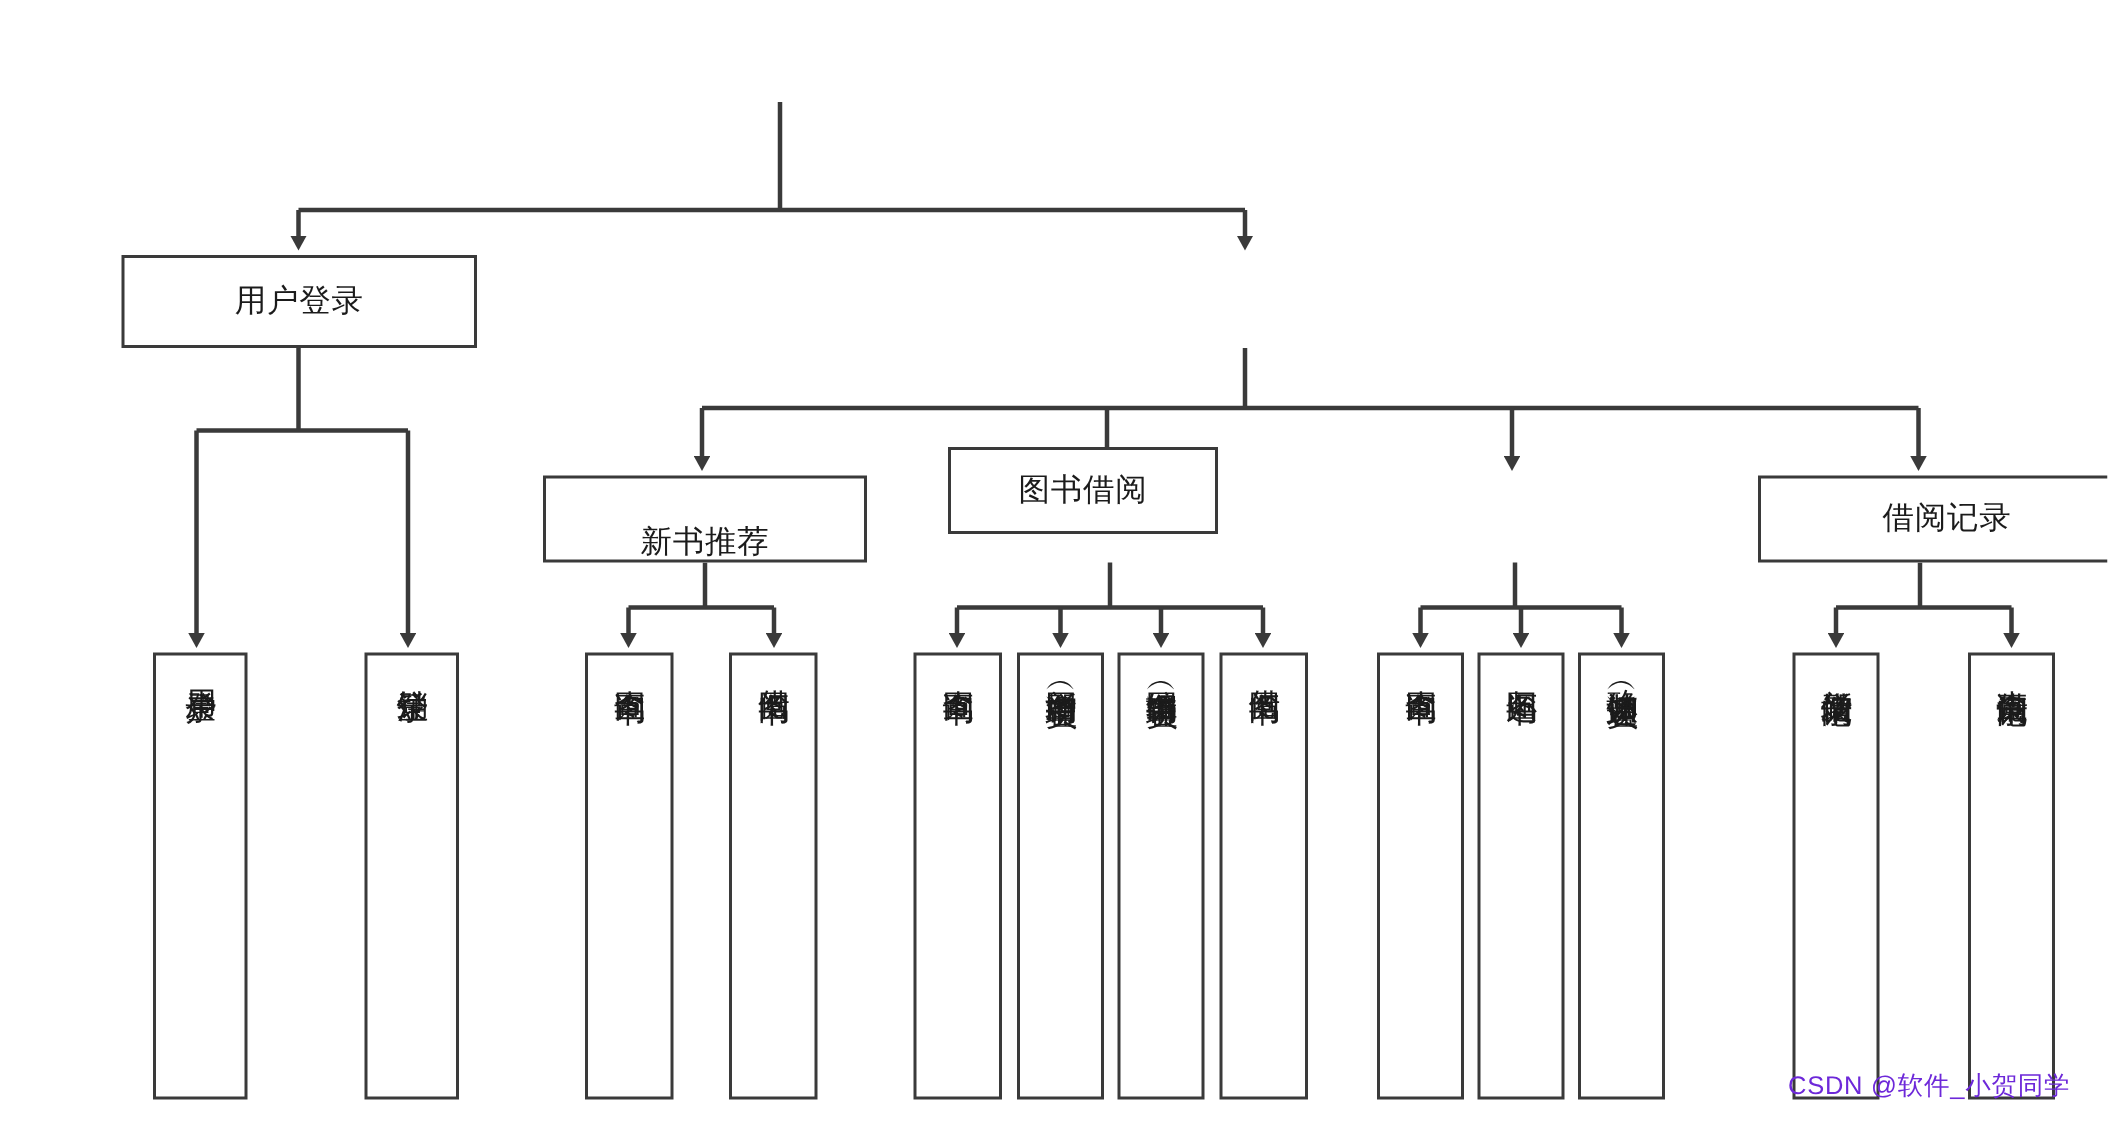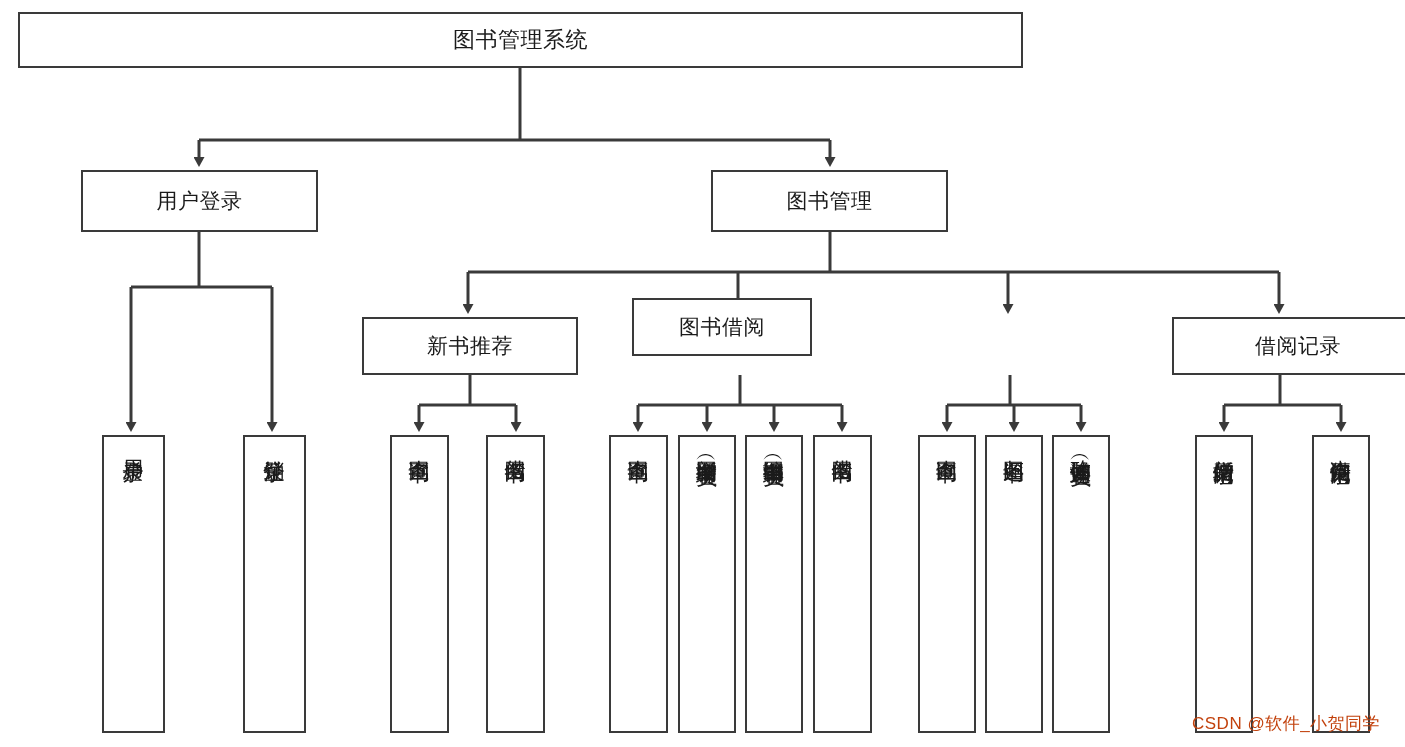--- a/index.html
+++ b/index.html
@@ -54,21 +54,21 @@
     line-height: 1.0;
     letter-spacing: 1px;
     white-space: nowrap;
   }
   .node.root .lbl {
     font-size: 22px;
   }
   .watermark {
     position: absolute;
     font-size: 17px;
-    color: #c2410c;
+    color: #6d28d9;
     white-space: nowrap;
     letter-spacing: 0.5px;
   }
 </style>
 </head>
 <body>
 
 <div id="canvas">
 
   <svg id="wires" viewBox="0 0 1405 747" xmlns="http://www.w3.org/2000/svg">
@@ -116,32 +116,26 @@
       <path d="M1014,405 L1014,423" marker-end="url(#arrow)"></path>
       <path d="M1081,405 L1081,423" marker-end="url(#arrow)"></path>
 
       <path d="M1280,375 L1280,405"></path>
       <path d="M1224,405 L1341,405"></path>
       <path d="M1224,405 L1224,423" marker-end="url(#arrow)"></path>
       <path d="M1341,405 L1341,423" marker-end="url(#arrow)"></path>
     </g>
   </svg>
 
-  <div class="node horiz root" style="left:18px; top:12px; width:1005px; height:56px;">
-    <span class="lbl">图书管理系统</span>
-  </div>
 
   <div class="node horiz" style="left:81px; top:170px; width:237px; height:62px;">
     <span class="lbl">用户登录</span>
   </div>
-  <div class="node horiz" style="left:711px; top:170px; width:237px; height:62px;">
-    <span class="lbl">图书管理</span>
-  </div>
 
-  <div class="node horiz" style="left:362px; top:317px; width:216px; height:58px;">
+  <div class="node horiz" style="left:362px; top:317px; width:216px; height:58px;align-items:flex-end;">
     <span class="lbl">新书推荐</span>
   </div>
   <div class="node horiz" style="left:632px; top:298px; width:180px; height:58px;">
     <span class="lbl">图书借阅</span>
   </div>
   <div class="node horiz" style="left:1172px; top:317px; width:252px; height:58px;">
     <span class="lbl">借阅记录</span>
   </div>
 
   <div class="node vert" style="left:102px; top:435px; width:63px; height:298px;">

